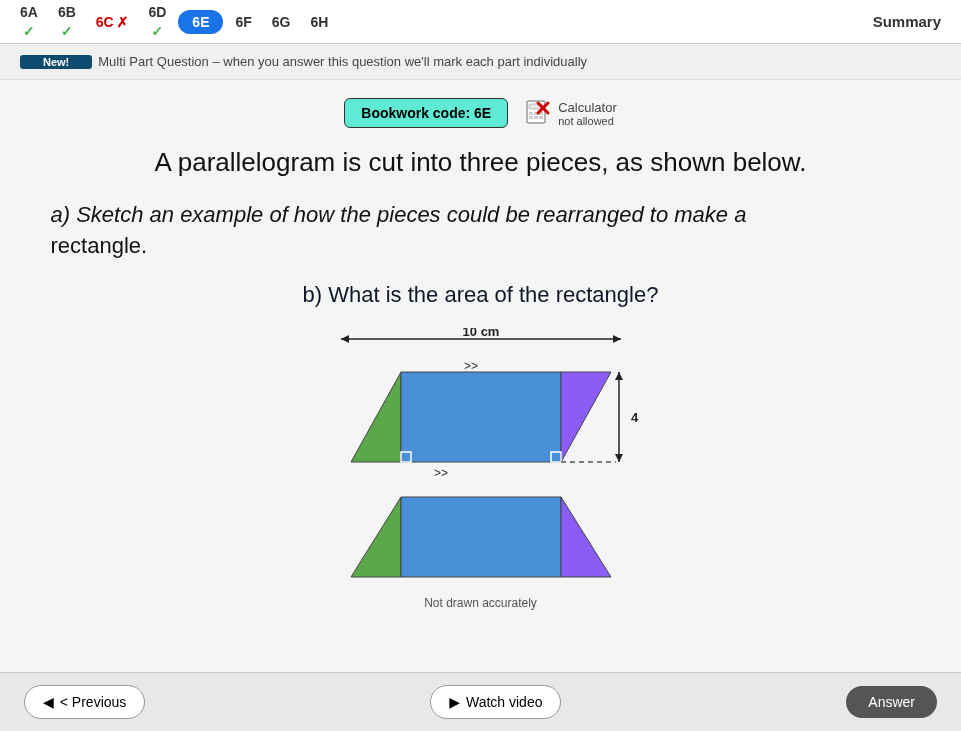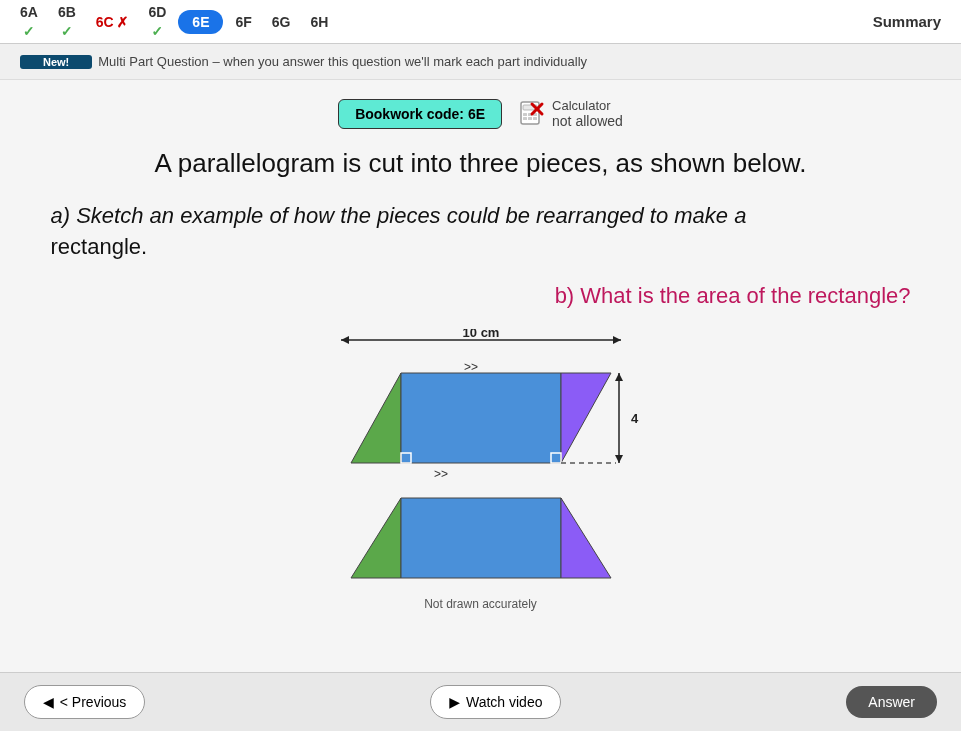--- a/index.html
+++ b/index.html
@@ -143,23 +143,23 @@
       color: #111;
       margin: 12px auto 7px;
       line-height: 1.4;
       text-align: left;
     }
     .part-a em { font-style: italic; }
 
     .part-b {
       width: 860px;
       font-size: 22px;
-      color: #be185d;
+      color: #0f172a;
       margin: 14px auto 20px;
-      text-align: right;
+      text-align: center;
     }
 
     
     .diagram-container {
       display: flex;
       flex-direction: column;
       align-items: center;
       margin: 0 auto;
       position: relative;
     }
@@ -290,21 +290,21 @@
           <rect x="5" y="17" width="4" height="3" rx="0.5" fill="#ccc"></rect>
           <rect x="10" y="17" width="4" height="3" rx="0.5" fill="#ccc"></rect>
           <rect x="15" y="17" width="4" height="3" rx="0.5" fill="#ccc"></rect>
 
           <line x1="14" y1="14" x2="24" y2="4" stroke="#c00" stroke-width="3" stroke-linecap="round"></line>
           <line x1="24" y1="14" x2="14" y2="4" stroke="#c00" stroke-width="3" stroke-linecap="round"></line>
         </svg>
       </div>
       <div>
         <div>Calculator</div>
-        <div style="font-size:14px;">not allowed</div>
+        <div style="font-size:11px;">not allowed</div>
       </div>
     </div>
   </div>
 
   <div class="question-text">
     <span>A parallelogram is cut into three pieces, as shown below.</span>
   </div>
 
   <div class="part-a">
     <em>a) Sketch an example of how the pieces could be rearranged <em>to make a</em></em>

